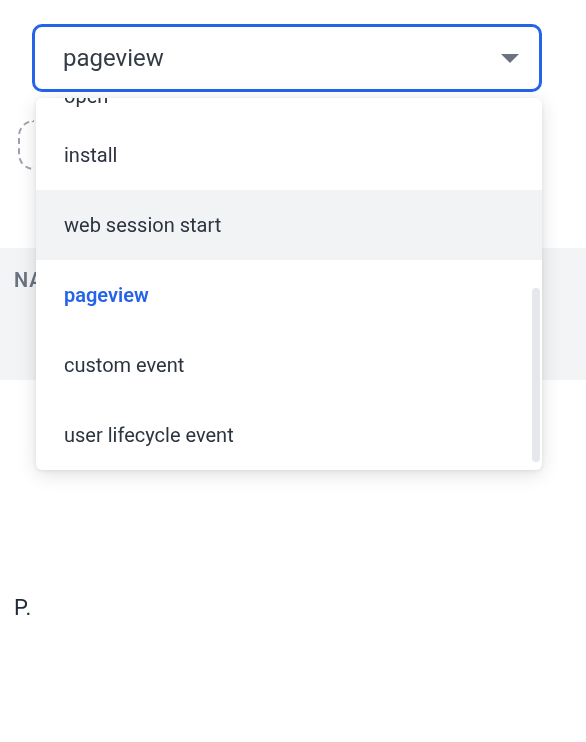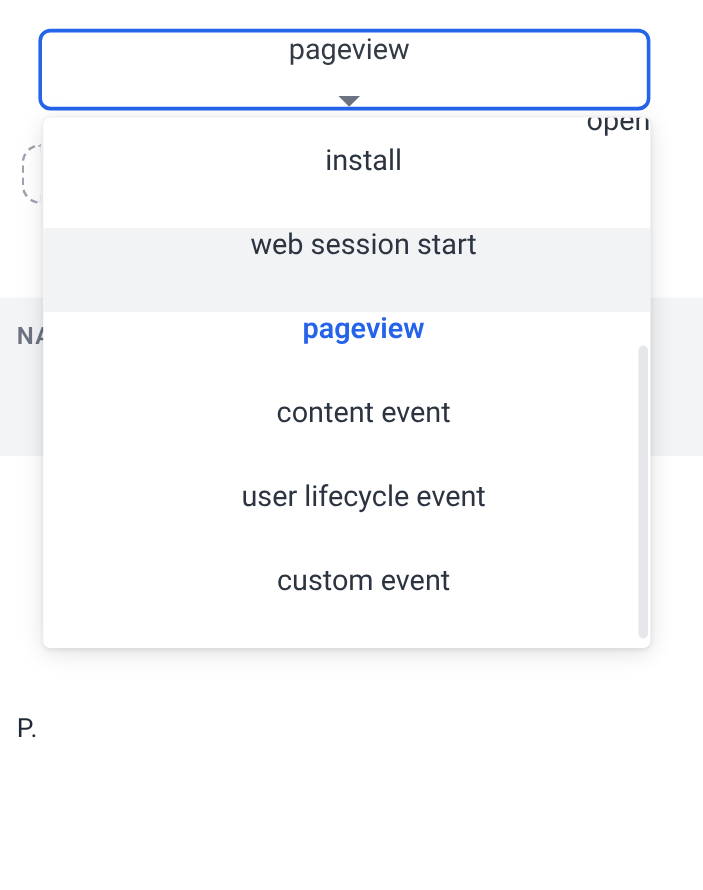--- a/index.html
+++ b/index.html
@@ -1,19 +1,18 @@
 <!DOCTYPE html>
 <html><head>
   <meta charset="utf-8">
   <style>
     * {
       box-sizing: border-box;
       margin: 0;
       padding: 0;
-      flex-direction: column;
     }
     body {
       font-family: -apple-system, BlinkMacSystemFont, 'Segoe UI', Roboto, Helvetica, Arial, sans-serif;
       background: #fff;
       width: 586px;
       height: 742px;
       position: relative;
       overflow: hidden;
     }
     .select-trigger {
@@ -88,21 +87,21 @@
       overflow: hidden;
     }
     .dropdown-inner {
       position: relative;
     }
     .dropdown-option {
       height: 70px;
       display: flex;
       align-items: center;
       padding-left: 28px;
-      font-size: 24px;
+      font-size: 20px;
       color: #2b3440;
       cursor: pointer;
     }
     .dropdown-option.truncated-top {
       height: 22px;
       align-items: flex-end;
       overflow: hidden;
       padding-bottom: 0;
     }
     .dropdown-option.truncated-top span {
@@ -148,23 +147,20 @@
       <div class="dropdown-option">
         <span>install</span>
       </div>
       <div class="dropdown-option hovered">
         <span>web session start</span>
       </div>
       <div class="dropdown-option selected">
         <span>pageview</span>
       </div>
       <div class="dropdown-option">
-        <span>content event</span>
+        <span>custom event</span>
       </div>
       <div class="dropdown-option">
         <span>user lifecycle event</span>
-      </div>
-      <div class="dropdown-option">
-        <span>custom event</span>
       </div>
     </div>
   <div class="dropdown-scrollbar"></div>
 </div>
 
 </body></html>

